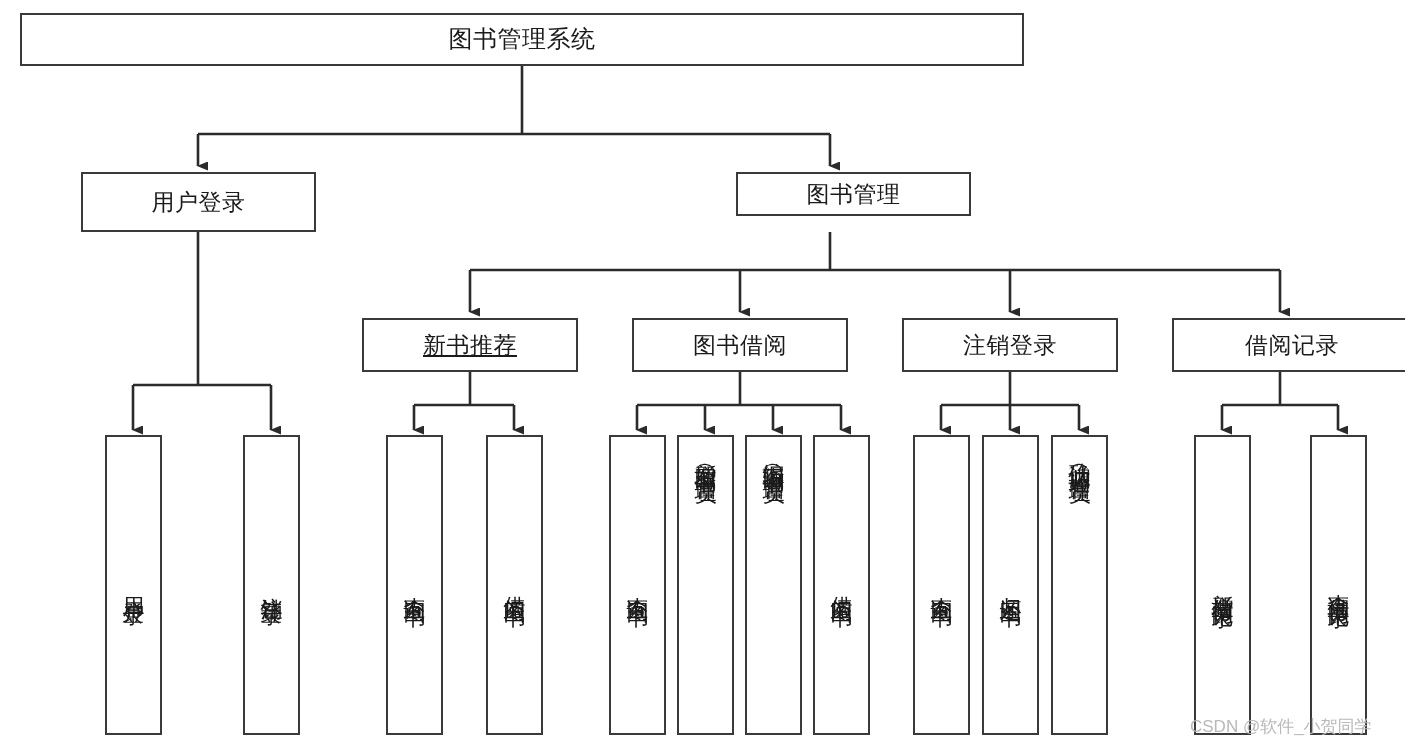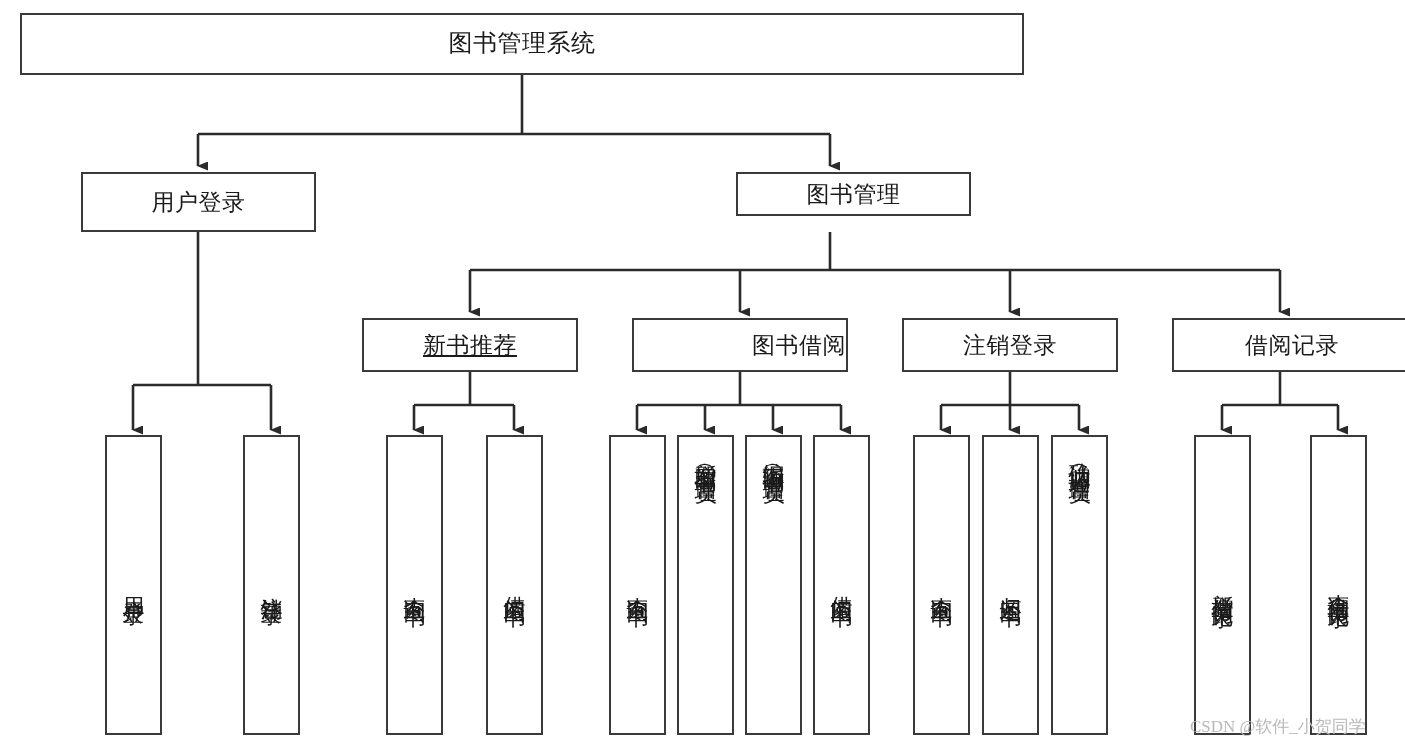--- a/index.html
+++ b/index.html
@@ -65,21 +65,21 @@
   .node.vertical.centered {
     align-items: center;
     padding-top: 0;
   }
   .watermark {
     position: absolute;
     color: #b9b9b9;
     font-size: 17px;
     white-space: nowrap;
     z-index: 5;
-    font-family: Liberation Serif, serif;
+    font-family: Liberation Sans, sans-serif;
   }
 </style>
 </head>
 <body>
 
 <div id="diagram-root">
 
   <svg id="edge-layer" viewBox="0 0 1405 747" width="1405" height="747" xmlns="http://www.w3.org/2000/svg">
     <defs>
       <marker id="arrowhead" markerWidth="9" markerHeight="11" refX="4.5" refY="10" orient="auto" markerUnits="userSpaceOnUse">
@@ -123,35 +123,35 @@
       <path d="M1010,405 L1010,430" marker-end="url(#arrowhead)"></path>
       <path d="M1079,405 L1079,430" marker-end="url(#arrowhead)"></path>
 
       <path d="M1280,372 L1280,405"></path>
       <path d="M1222,405 L1338,405"></path>
       <path d="M1222,405 L1222,430" marker-end="url(#arrowhead)"></path>
       <path d="M1338,405 L1338,430" marker-end="url(#arrowhead)"></path>
     </g>
   </svg>
 
-  <div class="node root horizontal" style="left:20px; top:13px; width:1004px; height:62px;">
+  <div class="node root horizontal" style="left:20px; top:13px; width:1004px; height:53px;">
     <span class="node-label">图书管理系统</span>
   </div>
 
   <div class="node horizontal" style="left:81px; top:172px; width:235px; height:60px;">
     <span class="node-label">用户登录</span>
   </div>
   <div class="node horizontal" style="left:736px; top:172px; width:235px; height:44px;">
     <span class="node-label">图书管理</span>
   </div>
 
   <div class="node horizontal" style="left:362px; top:318px; width:216px; height:54px;text-decoration:underline;">
     <span class="node-label">新书推荐</span>
   </div>
-  <div class="node horizontal" style="left:632px; top:318px; width:216px; height:54px;justify-content:flex-end;">
+  <div class="node horizontal" style="left:632px; top:318px; width:216px; height:54px;">
     <span class="node-label">图书借阅</span>
   </div>
   <div class="node horizontal" style="left:902px; top:318px; width:216px; height:54px;">
     <span class="node-label">注销登录</span>
   </div>
   <div class="node horizontal" style="left:1172px; top:318px; width:240px; height:54px;">
     <span class="node-label">借阅记录</span>
   </div>
 
   <div class="node vertical centered" style="left:105px; top:435px; width:57px; height:300px;">

